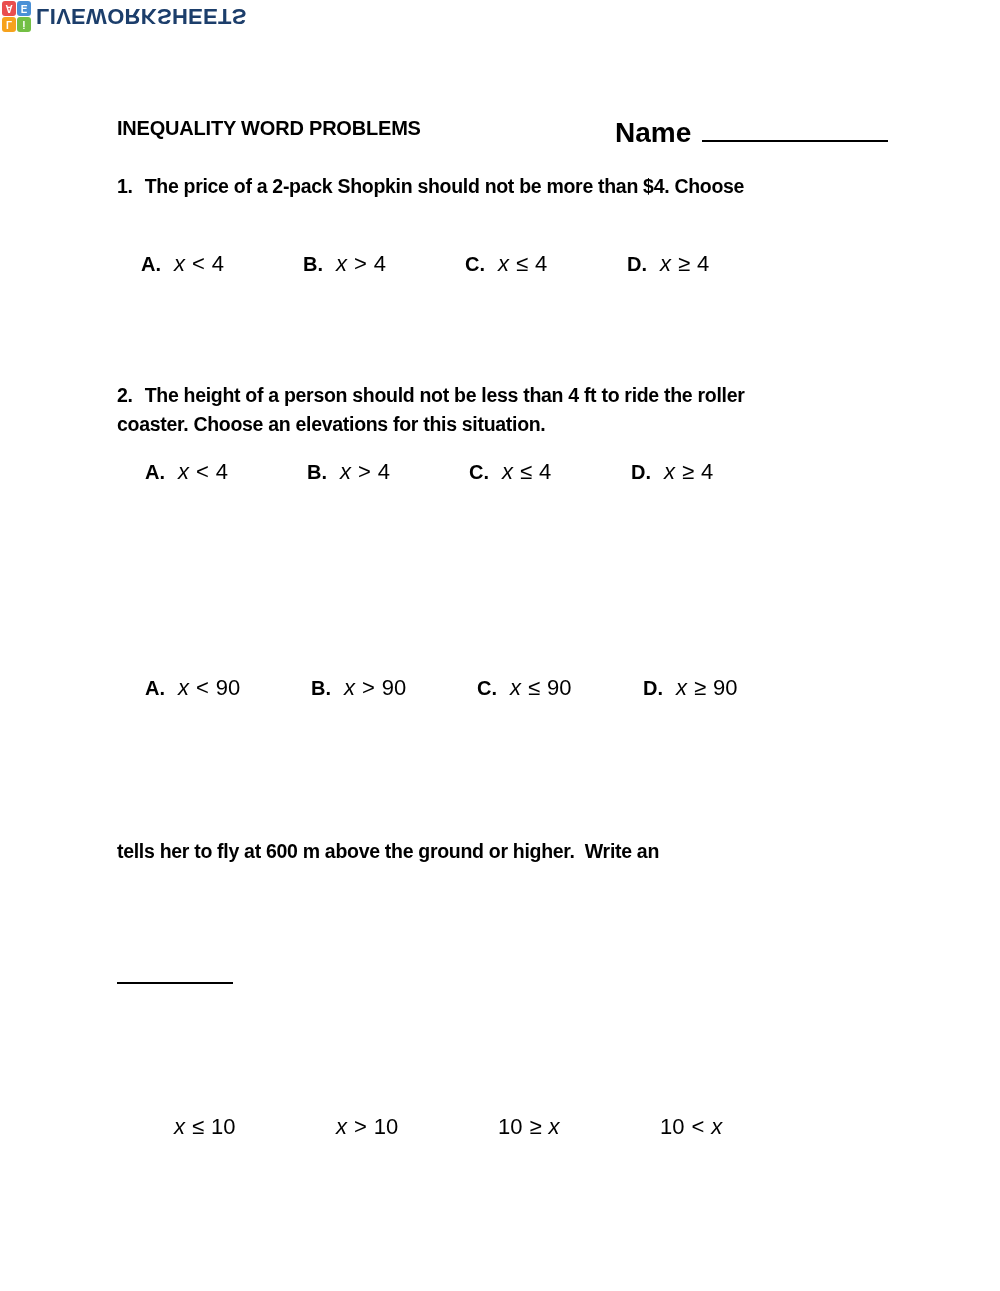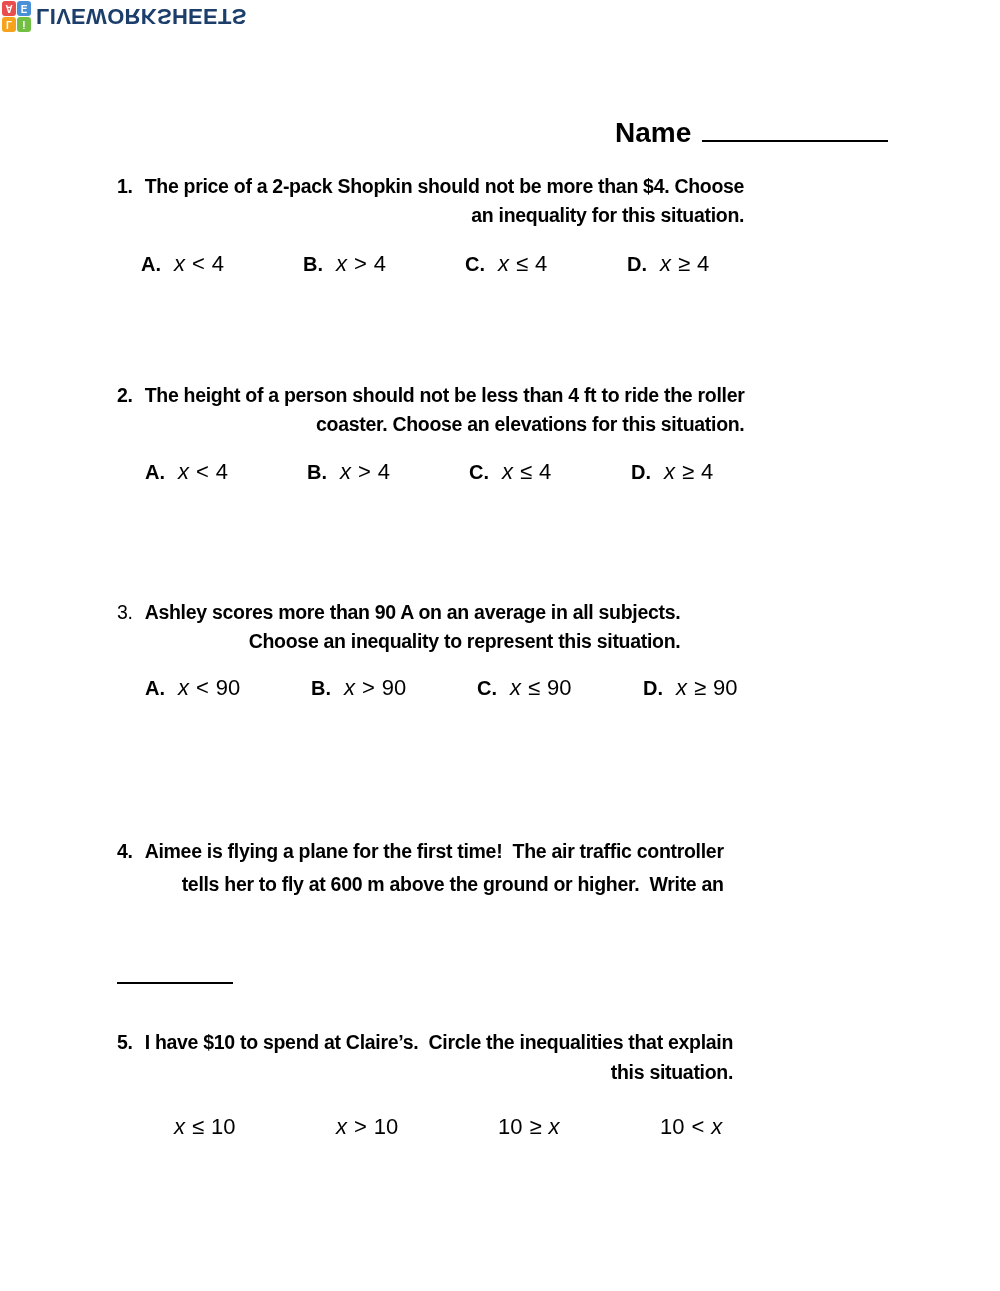--- a/index.html
+++ b/index.html
@@ -39,21 +39,21 @@
   .title-row{position:absolute;left:117px;top:117px;width:770px;height:30px;}
   .title{font-size:20px;font-weight:bold;letter-spacing:-.2px;}
   .name-group{position:absolute;left:498px;top:0;white-space:nowrap;}
   .name-label{font-size:28px;font-weight:bold;}
   .name-line{
     display:inline-block;width:186px;height:19px;
     border-bottom:2.5px solid #000;margin-left:11px;
   }
 
   
-  .question{position:absolute;left:117px;font-size:19.5px;font-weight:bold;letter-spacing:-.3px;text-align:right;}
+  .question{position:absolute;left:117px;font-size:19.5px;font-weight:bold;letter-spacing:-.3px;}
   .qline{white-space:pre;line-height:29px;}
   .q4 .qline{line-height:33px;}
   .q5 .qline{line-height:30px;}
   .qnum{margin-right:12px;}
   .qnum.light{font-weight:400;}
 
   
   .opts{position:absolute;display:flex;}
   .opt{width:162px;display:flex;align-items:baseline;}
   .opt-label{font-weight:bold;font-size:20px;margin-right:13px;letter-spacing:0;}
@@ -76,28 +76,28 @@
     <div class="logo-icon">
       <div class="logo-cell" style="background-color: rgb(246, 162, 29);">L</div>
       <div class="logo-cell" style="background-color: rgb(115, 191, 68);">i</div>
       <div class="logo-cell" style="background-color: rgb(233, 78, 78);">A</div>
       <div class="logo-cell" style="background-color: rgb(74, 144, 214);">E</div>
     </div>
     <div class="logo-text" style="color: rgb(28, 62, 107);">LIVEWORKSHEETS</div>
   </div>
 
   <div class="title-row">
+    <span class="title">INEQUALITY WORD PROBLEMS</span>
     <span class="name-group">
       <span class="name-label">Name</span><span class="name-line"></span>
     </span>
   </div>
 
   <div class="question" style="top:172px">
     <div class="qline"><span class="qnum">1.</span><span>The price of a 2-pack Shopkin should not be more than $4. Choose</span></div>
-    <div class="qline">an inequality for this situation.</div>
   </div>
   <div class="opts" style="left:141px;top:251px">
     <div class="opt">
       <span class="opt-label">A.</span>
       <span class="math"><span class="mtok" style="font-style: italic;">x</span><span class="op mtok">&lt;</span><span class="mtok">4</span></span>
     </div>
     <div class="opt">
       <span class="opt-label">B.</span>
       <span class="math"><span class="mtok" style="font-style: italic;">x</span><span class="op mtok">&gt;</span><span class="mtok">4</span></span>
     </div>
@@ -127,53 +127,44 @@
     <div class="opt">
       <span class="opt-label">C.</span>
       <span class="math"><span class="mtok" style="font-style: italic;">x</span><span class="op mtok">≤</span><span class="mtok">4</span></span>
     </div>
     <div class="opt">
       <span class="opt-label">D.</span>
       <span class="math"><span class="mtok" style="font-style: italic;">x</span><span class="op mtok">≥</span><span class="mtok">4</span></span>
     </div>
   </div>
 
-  <div class="question" style="top:598px">
-    <div class="qline"><span class="qnum light">3.</span><span>Ashley scores more than 90 A on an average in all subjects.</span></div>
-    <div class="qline">Choose an inequality to represent this situation.</div>
-  </div>
   <div class="opts" style="left:145px;top:675px">
     <div class="opt" style="width:166px">
       <span class="opt-label">A.</span>
       <span class="math"><span class="mtok" style="font-style: italic;">x</span><span class="op mtok">&lt;</span><span class="mtok">90</span></span>
     </div>
     <div class="opt" style="width:166px">
       <span class="opt-label">B.</span>
       <span class="math"><span class="mtok" style="font-style: italic;">x</span><span class="op mtok">&gt;</span><span class="mtok">90</span></span>
     </div>
     <div class="opt" style="width:166px">
       <span class="opt-label">C.</span>
       <span class="math"><span class="mtok" style="font-style: italic;">x</span><span class="op mtok">≤</span><span class="mtok">90</span></span>
     </div>
     <div class="opt" style="width:166px">
       <span class="opt-label">D.</span>
       <span class="math"><span class="mtok" style="font-style: italic;">x</span><span class="op mtok">≥</span><span class="mtok">90</span></span>
     </div>
   </div>
 
   <div class="question q4" style="top:835px">
-    <div class="qline"><span class="qnum">4.</span><span>Aimee is flying a plane for the first time!  The air traffic controller</span></div>
     <div class="qline">tells her to fly at 600 m above the ground or higher.  Write an</div>
   </div>
   <div class="blank"></div>
 
-  <div class="question q5" style="top:1027px">
-    <div class="qline"><span class="qnum">5.</span><span>I have $10 to spend at Claire’s.  Circle the inequalities that explain</span></div>
-    <div class="qline">this situation.</div>
-  </div>
   <div class="opts" style="left:174px;top:1114px">
     <div class="opt">
       <span class="math"><span class="mtok" style="font-style: italic;">x</span><span class="op mtok">≤</span><span class="mtok">10</span></span>
     </div>
     <div class="opt">
       <span class="math"><span class="mtok" style="font-style: italic;">x</span><span class="op mtok">&gt;</span><span class="mtok">10</span></span>
     </div>
     <div class="opt">
       <span class="math"><span class="mtok">10</span><span class="op mtok">≥</span><span class="mtok" style="font-style: italic;">x</span></span>
     </div>

